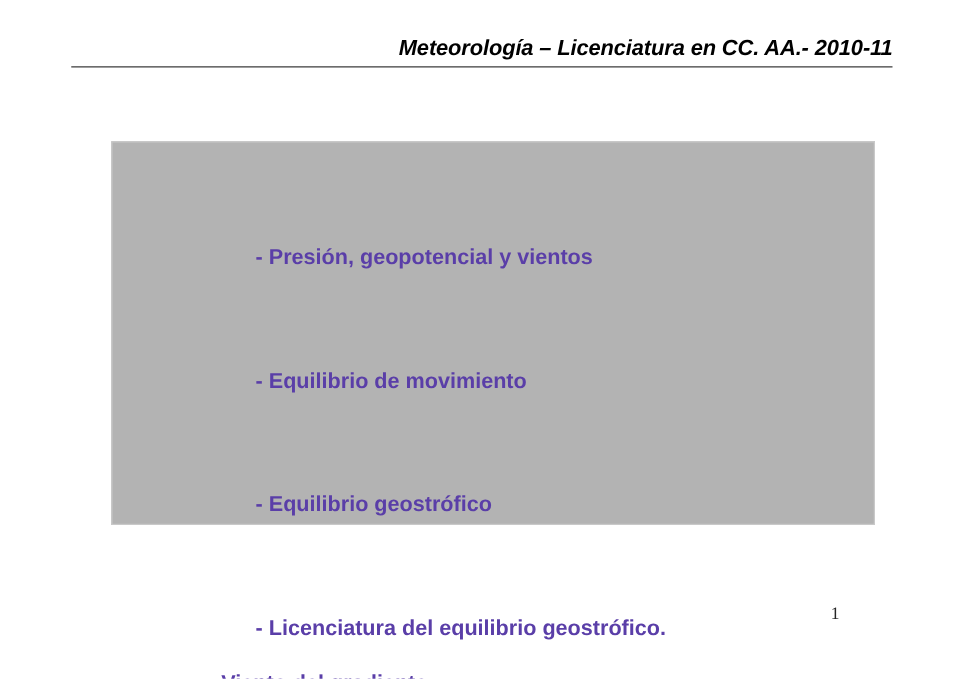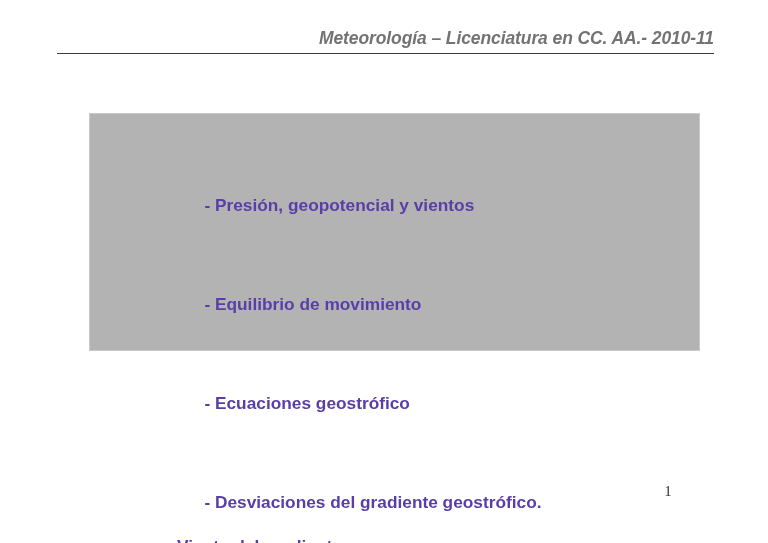--- a/index.html
+++ b/index.html
@@ -28,40 +28,40 @@
     position: absolute;
     left: 57px;
     top: 28px;
     width: 657px;
     text-align: right;
     font-family: "Liberation Sans", sans-serif;
     font-style: italic;
     font-weight: bold;
     font-size: 17.5px;
     letter-spacing: -0.1px;
-    color: #737373;
+    color: #000000;
     white-space: nowrap;
   }
 
   #header-rule {
     position: absolute;
     left: 57px;
     top: 53px;
     width: 657px;
     height: 0;
     border-top: 1.6px solid #3d3d3d;
   }
 
   
   #content-box {
     position: absolute;
     left: 89px;
     top: 113px;
     width: 611px;
-    height: 238px;
+    height: 307px;
     background: #b3b3b3;
     border: 1px solid #c9c9c9;
     box-sizing: border-box;
   }
 
   #bullet-list {
     position: absolute;
     left: 76px;      
     top: 58px;       
     width: 520px;
@@ -111,25 +111,25 @@
 
       <p class="bullet-line">
         <span>- Presión, geopotencial y vientos</span>
       </p>
 
       <p class="bullet-line">
         <span>- Equilibrio de movimiento</span>
       </p>
 
       <p class="bullet-line">
-        <span>- Ecuaciones geostrófico</span>
+        <span>- Equilibrio geostrófico</span>
       </p>
 
       <p class="bullet-line">
-        <span>- Desviaciones del gradiente geostrófico.</span>
+        <span>- Licenciatura del equilibrio geostrófico.</span>
         <span class="cont">Viento del gradiente.</span>
       </p>
 
     </div>
   </div>
 
   <div id="page-number">1</div>
 
 </div>
 

